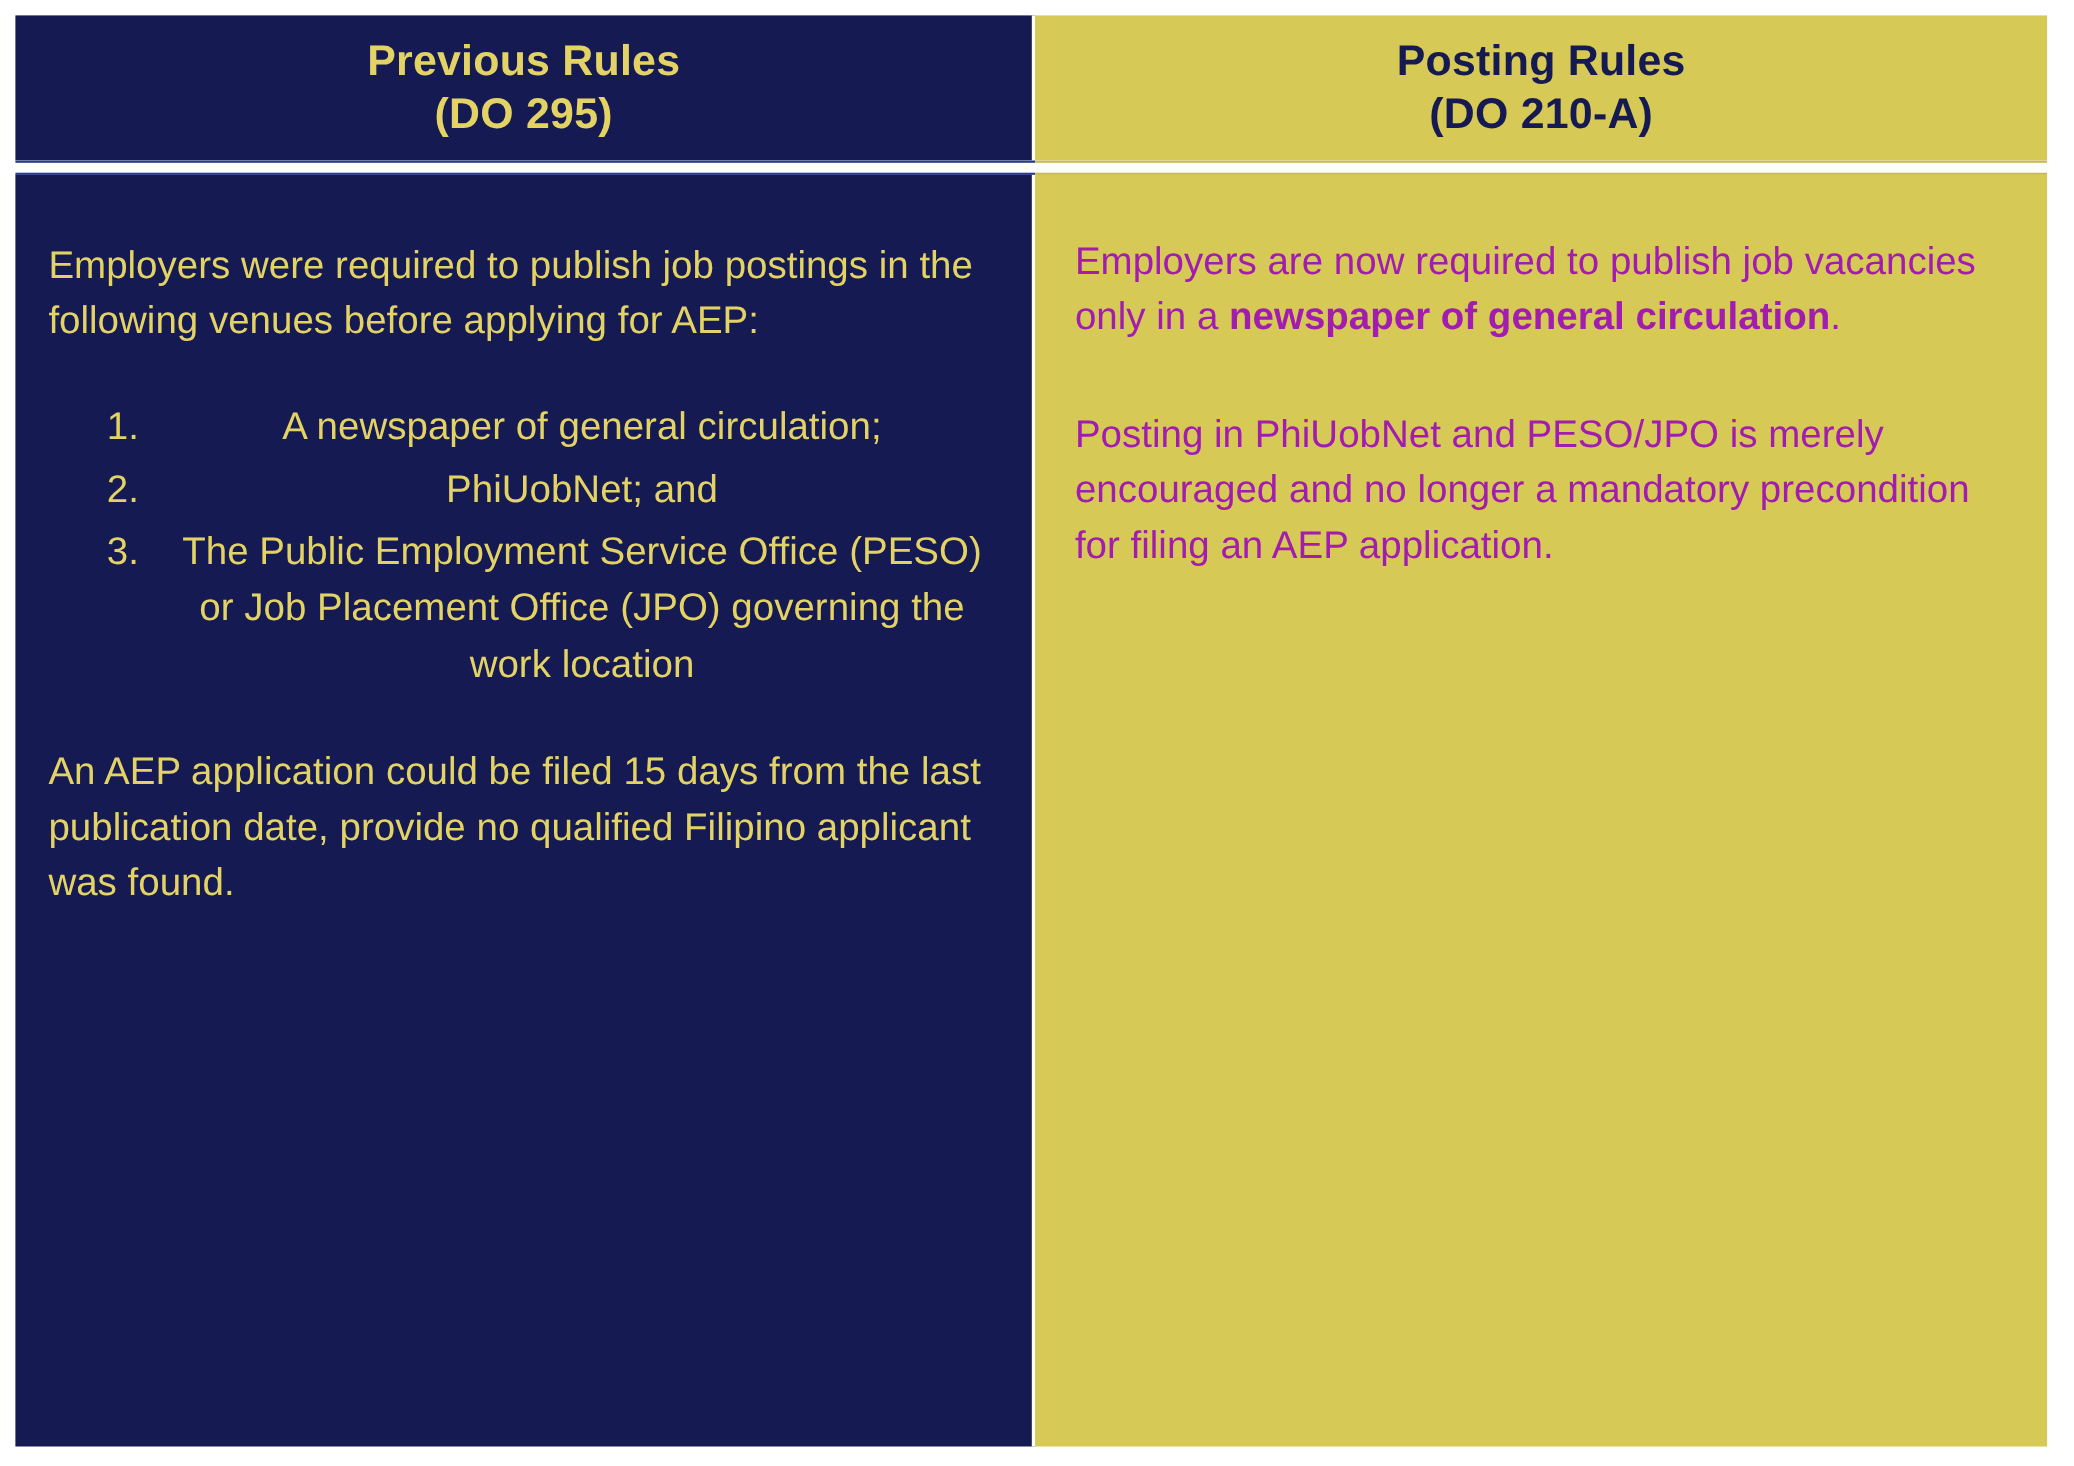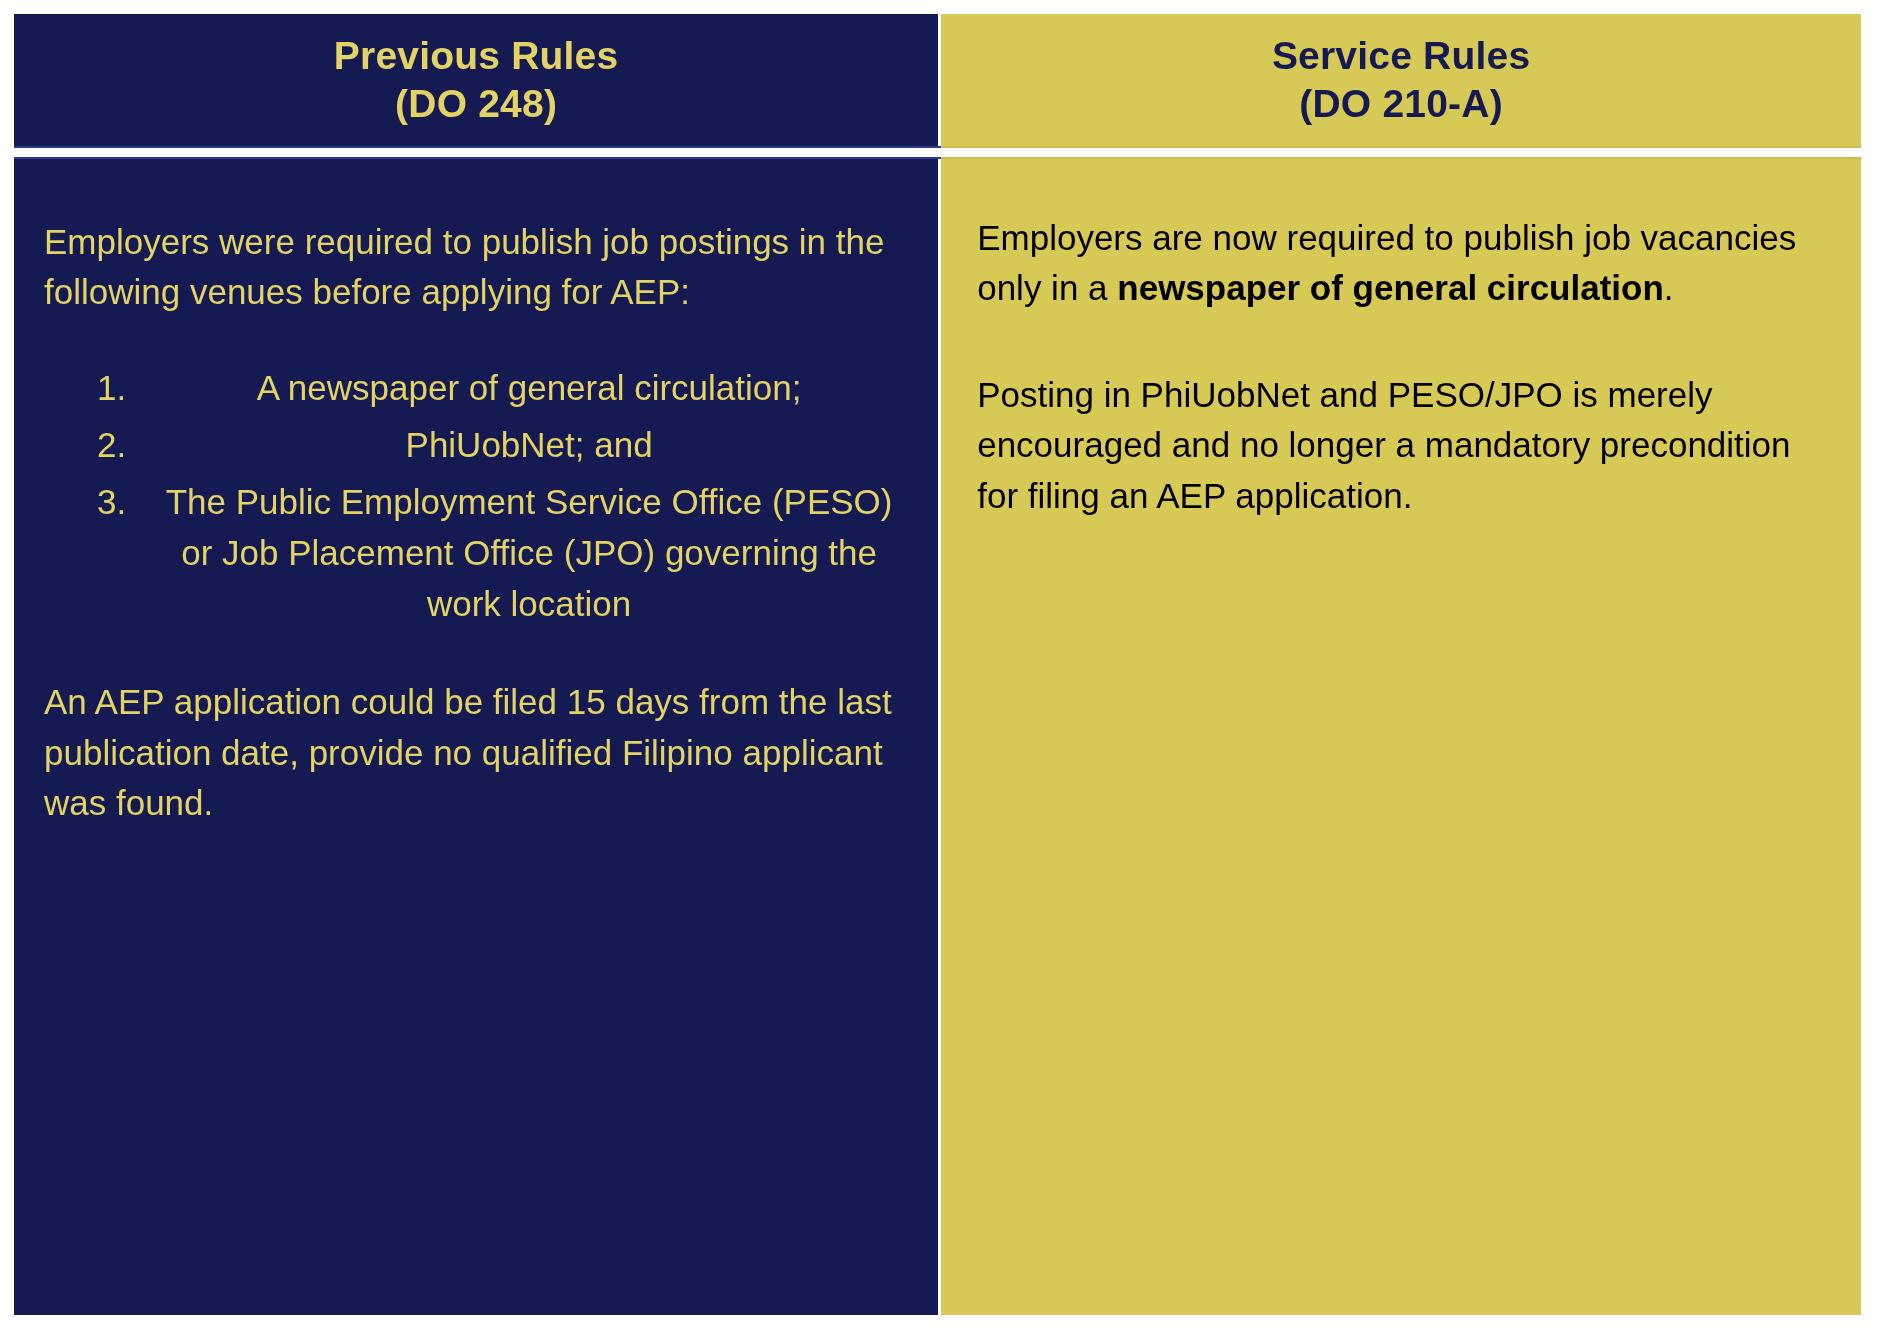--- a/index.html
+++ b/index.html
@@ -79,21 +79,21 @@
     line-height: 1.44;
     margin-top: 20px;
   }
   .body-prev {
     background: #151a52;
     color: #e3d264;
     border-right: 3px solid #ffffff;
   }
   .body-amend {
     background: #d7c955;
-    color: #000000;
+    color: #a21caf;
     padding-left: 36px;
     padding-top: 54px;
   }
 
   .body-cell p {
     margin: 0 0 10px 0;
   }
   .body-cell p.gap-after {
     margin-bottom: 44px;
   }
@@ -127,24 +127,24 @@
 <div class="table-wrap">
   <table class="comparison-table">
     <colgroup>
       <col class="col-prev">
       <col class="col-amend">
     </colgroup>
     <tbody>
       <tr>
         <th class="hdr hdr-prev">
           <div>Previous Rules</div>
-          <div>(DO 248)</div>
+          <div>(DO 295)</div>
         </th>
         <th class="hdr hdr-amend">
-          <div>Service Rules</div>
+          <div>Posting Rules</div>
           <div>(DO 210-A)</div>
         </th>
       </tr>
 
       <tr>
         <td class="sep-cell"></td>
         <td class="sep-cell sep-amend"></td>
       </tr>
 
       <tr>

